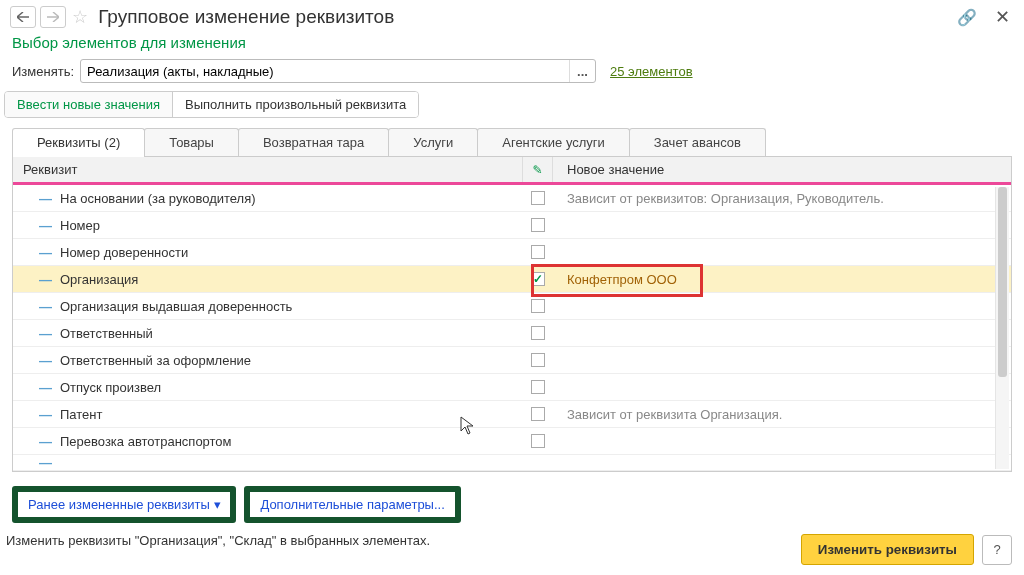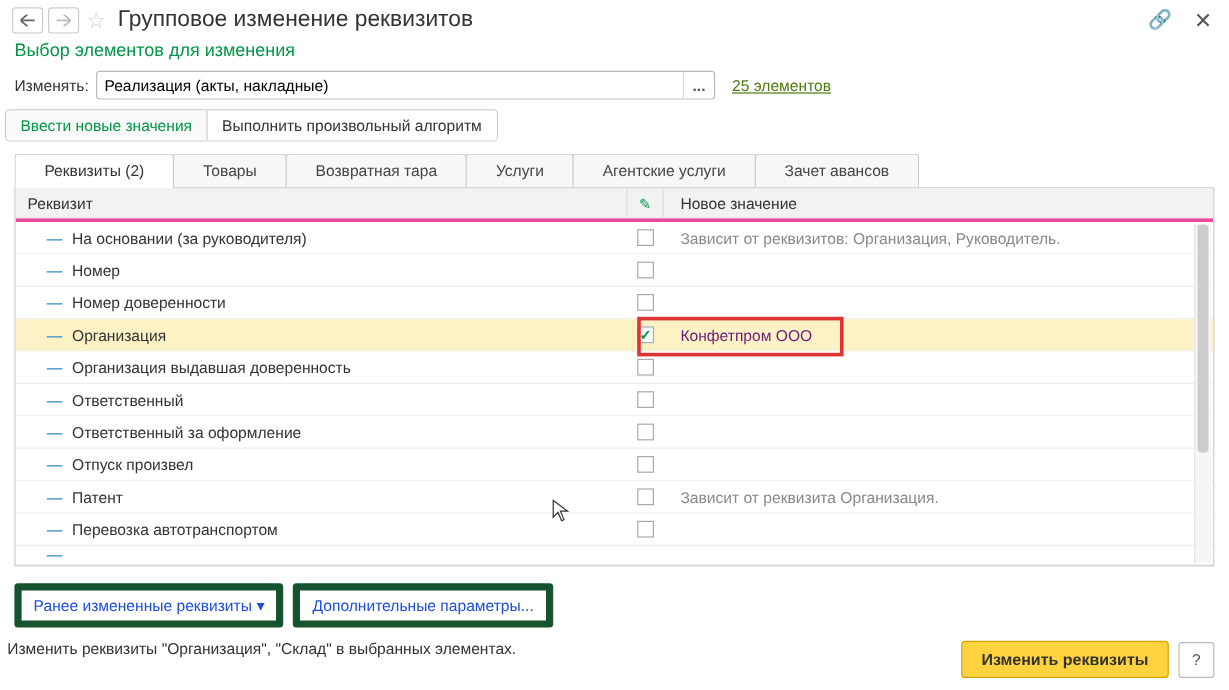--- a/index.html
+++ b/index.html
@@ -171,21 +171,21 @@
   <span class="change-label">Изменять:</span>
   <div class="change-input-wrap">
     <input class="change-input" readonly="" value="Реализация (акты, накладные)" style="">
     <div class="ellipsis-btn">...</div>
   </div>
   <a class="count-link">25 элементов</a>
 </div>
 
 <div class="mode-tabs">
   <div class="mode-tab active">Ввести новые значения</div>
-  <div class="mode-tab">Выполнить произвольный алгоритм</div>
+  <div class="mode-tab">Выполнить произвольный реквизита</div>
 </div>
 
 <div class="sub-tabs">
   <div class="sub-tab active">Реквизиты (2)</div>
   <div class="sub-tab">Товары</div>
   <div class="sub-tab">Возвратная тара</div>
   <div class="sub-tab">Услуги</div>
   <div class="sub-tab">Агентские услуги</div>
   <div class="sub-tab">Зачет авансов</div>
 </div>
@@ -230,21 +230,21 @@
         <div class="col-val-wrap"></div>
       </div>
       <div class="trow highlight">
         <div class="col-req">
           <span class="dash">—</span>
           <span class="req-label">Организация</span>
         </div>
         <div class="col-edit">
           <div class="checkbox checked"></div>
         </div>
-        <div class="col-val-wrap" style="color: #701a75;">Конфетпром ООО</div>
+        <div class="col-val-wrap" style="color: #a16207;">Конфетпром ООО</div>
       </div>
       <div class="trow">
         <div class="col-req">
           <span class="dash">—</span>
           <span class="req-label">Организация выдавшая доверенность</span>
         </div>
         <div class="col-edit">
           <div class="checkbox"></div>
         </div>
         <div class="col-val-wrap"></div>

